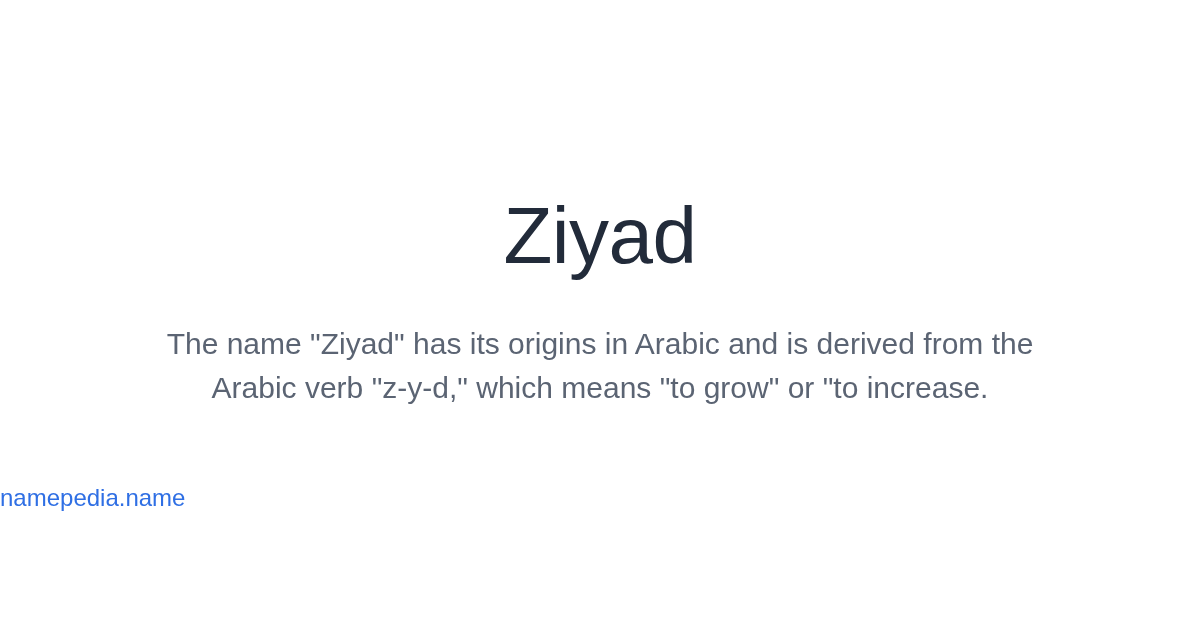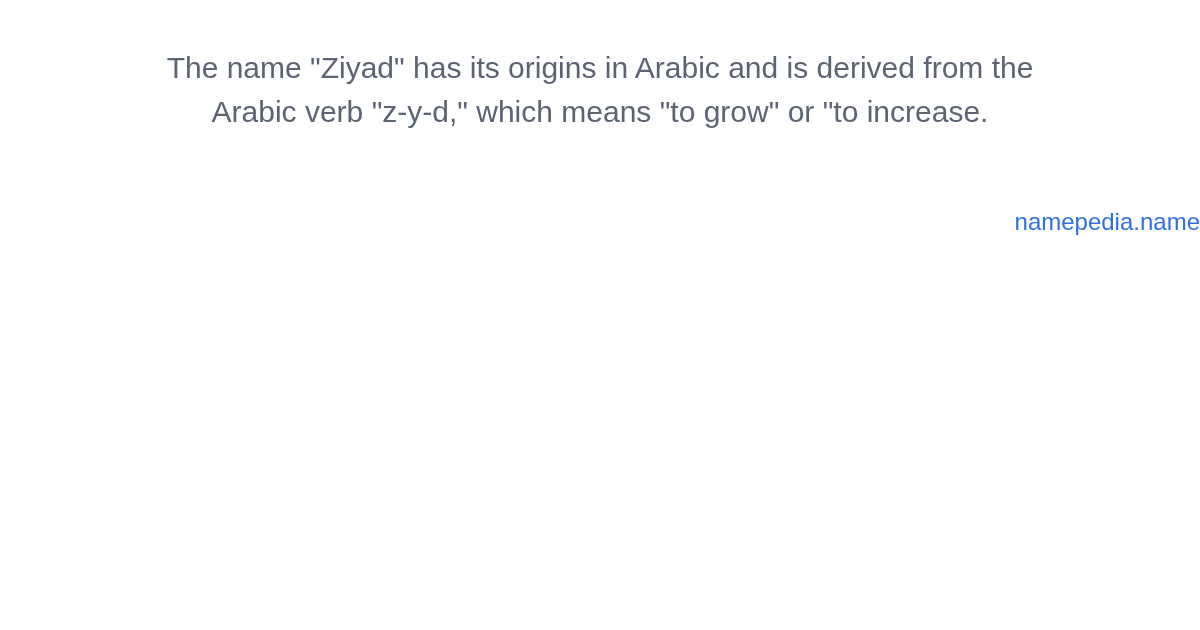--- a/index.html
+++ b/index.html
@@ -45,38 +45,39 @@
     font-size: 30px;
     font-weight: 400;
     line-height: 44px;
     color: #5b6473;
     text-align: center;
   }
 
   .site-link-wrap {
     margin-top: 76px;
     display: flex;
-    justify-content: flex-end;
+    justify-content: flex-start;
     width: 100%;
   }
 
   .site-link {
     font-size: 24px;
     font-weight: 400;
     line-height: 1;
     color: #2f6fe4;
     text-decoration: none;
     cursor: pointer;
   }
 </style>
 </head>
 <body>
 
 <div class="card">
 
+  <h1 class="name-title">Ziyad</h1>
 
   <p class="description">The name "Ziyad" has its origins in Arabic and is derived from the Arabic verb "z-y-d," which means "to grow" or "to increase.</p>
 
   <div class="site-link-wrap">
     <a class="site-link">namepedia.name</a>
   </div>
 
 </div>
 
 </body></html>

